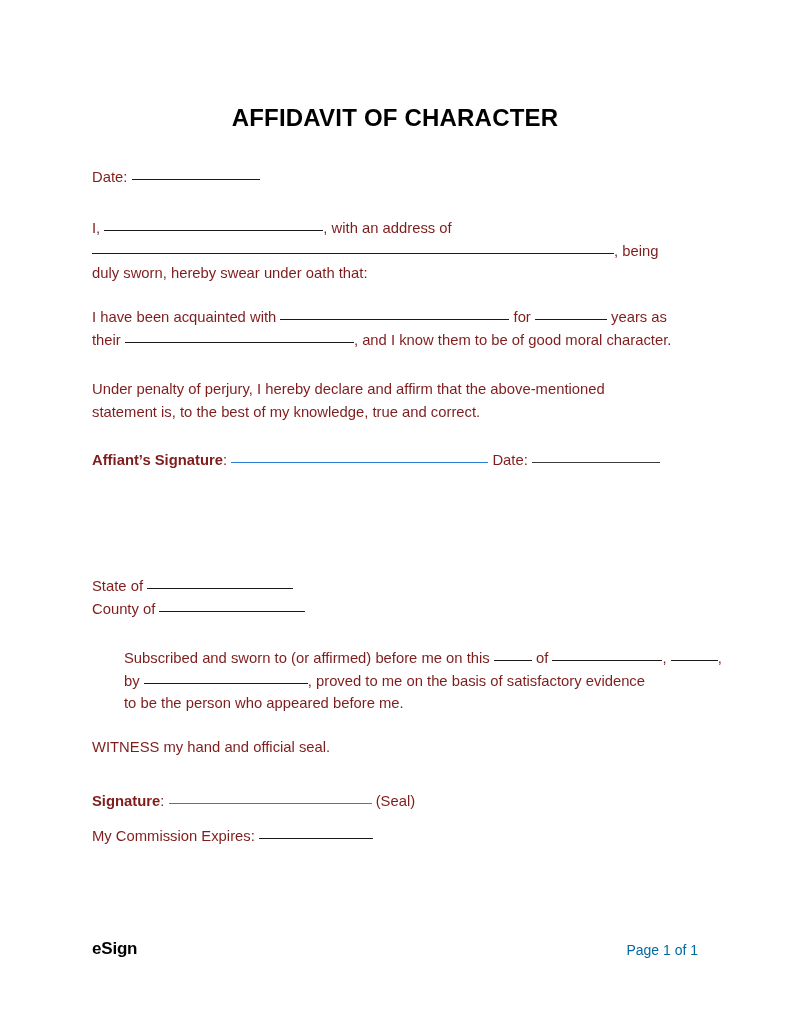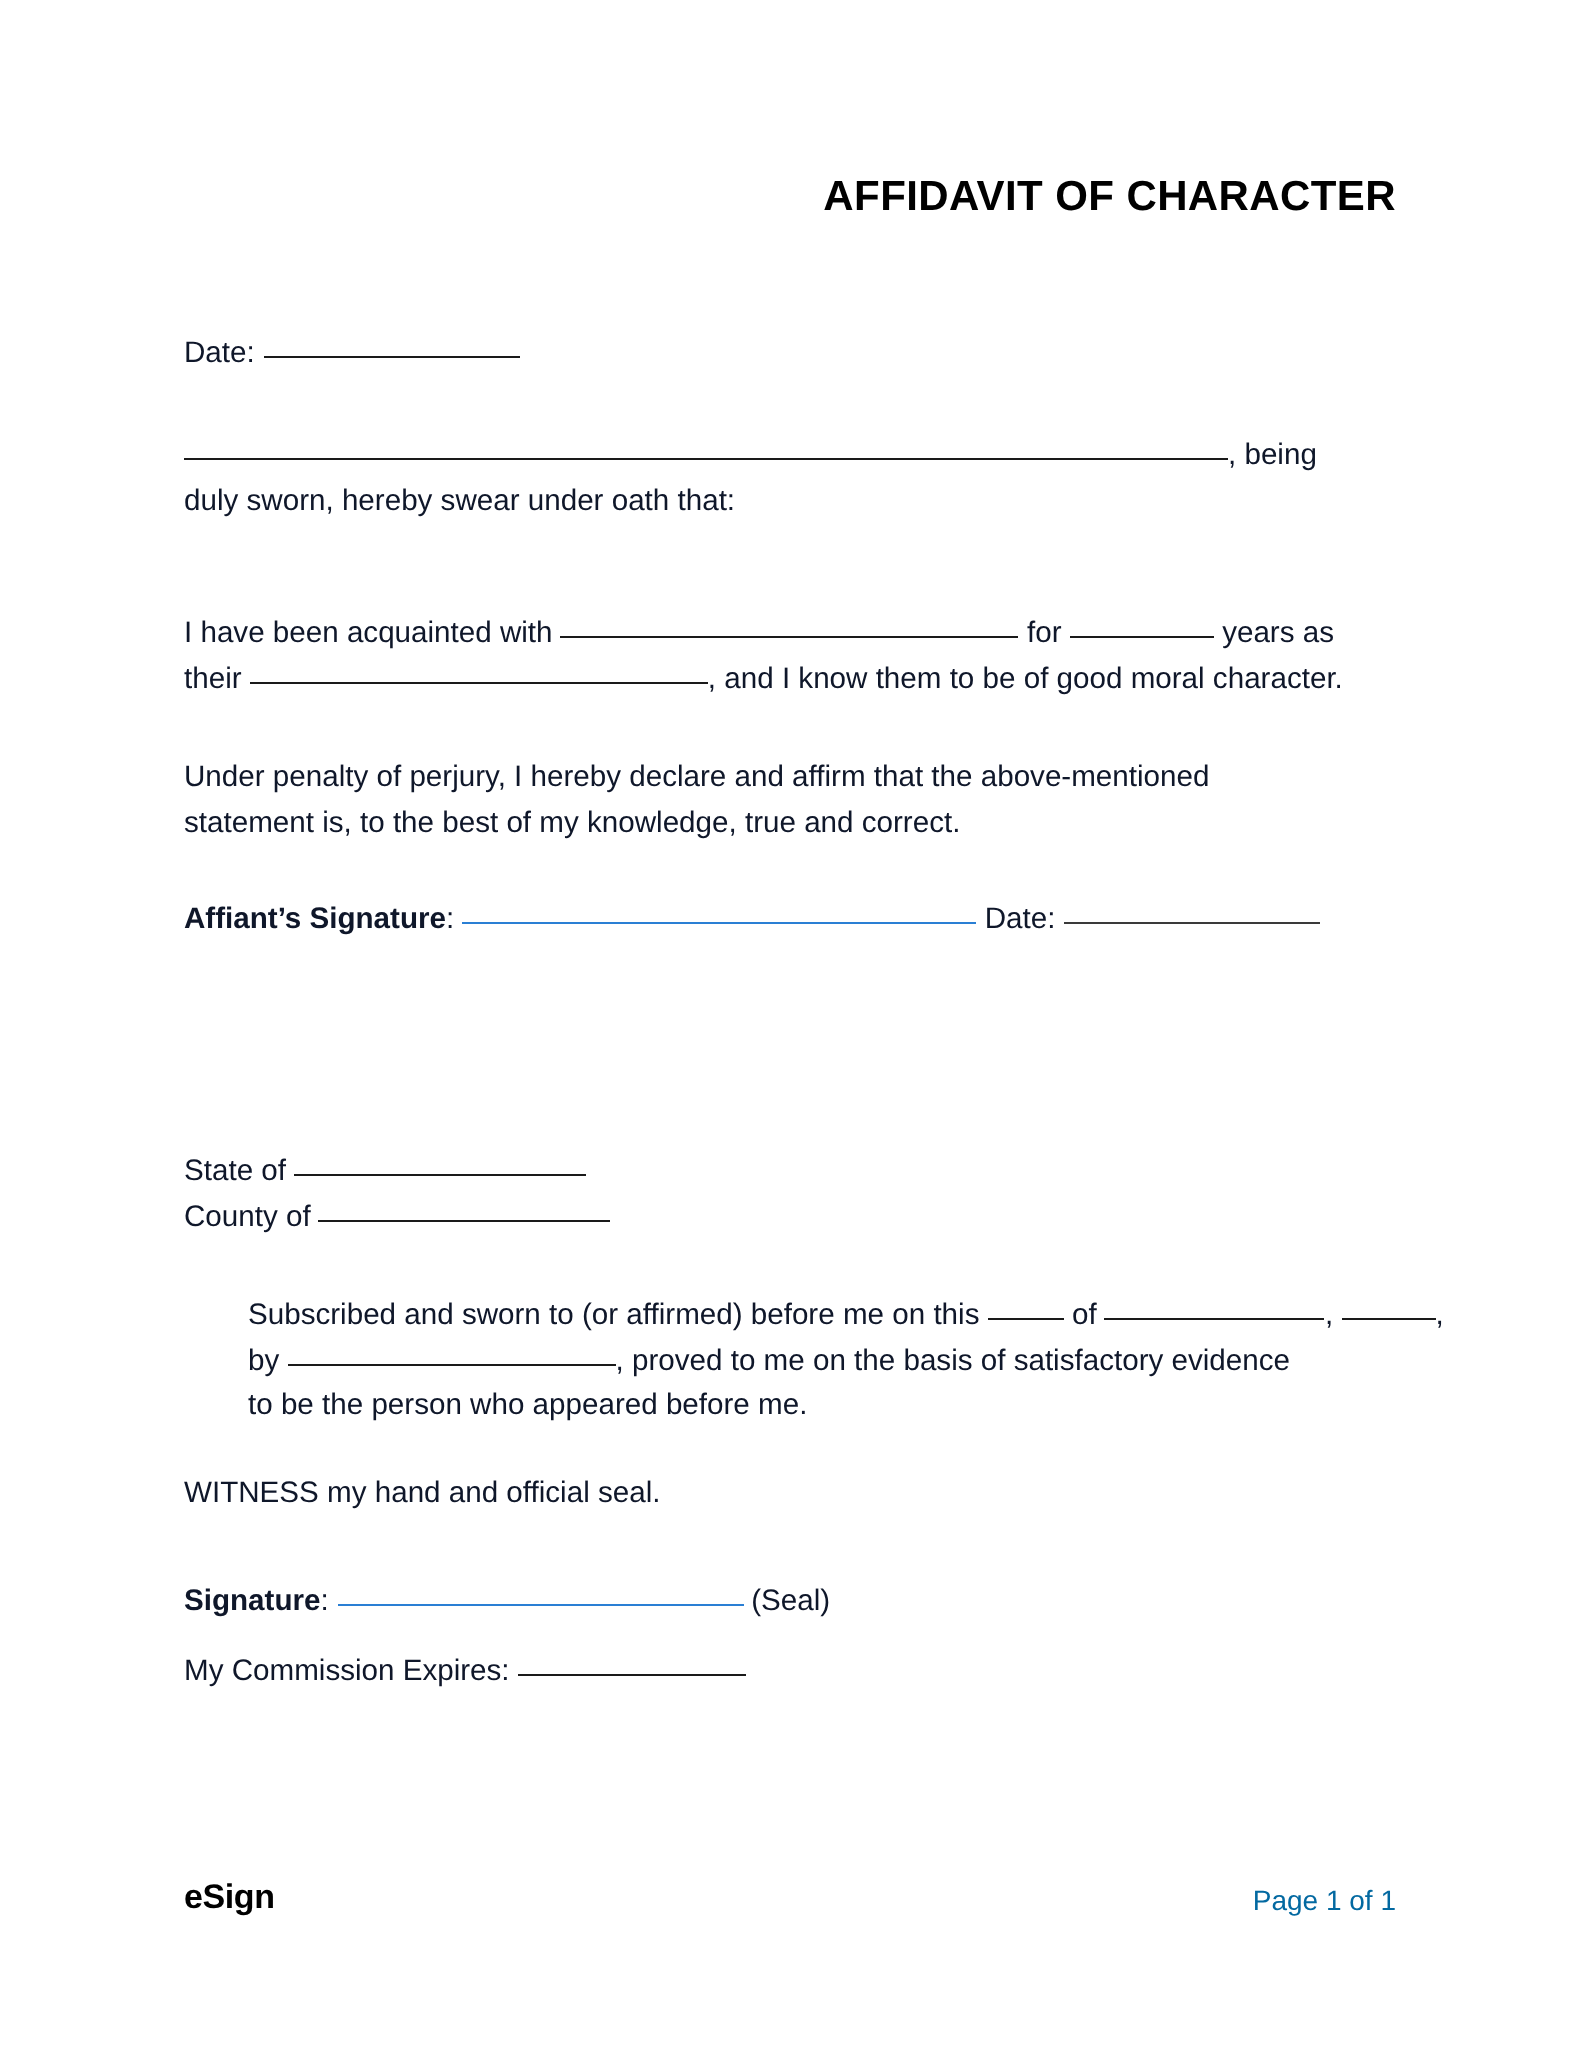--- a/index.html
+++ b/index.html
@@ -23,37 +23,37 @@
     position: absolute;
     left: 92px;
     top: 0;
     width: 606px;
   }
 
   
   .doc-title {
     position: absolute;
     left: 0;
-    top: 87px;
+    top: 104px;
     width: 606px;
-    text-align: right;
-    font-size: 21px;
+    text-align: center;
+    font-size: 24px;
     font-weight: bold;
     letter-spacing: 0.2px;
     line-height: 1.15;
     white-space: nowrap;
   }
 
   
   .para {
     position: absolute;
     left: 0;
     font-size: 14.8px;
     line-height: 22.5px;
-    color: #0f172a;
+    color: #7f1d1d;
     width: 606px;
   }
 
   
   .rule {
     display: inline-block;
     border-bottom: 1.4px solid #1a1a1a;
     vertical-align: baseline;
     position: relative;
     top: -2px;
@@ -123,20 +123,24 @@
 
     <div class="doc-title">AFFIDAVIT OF CHARACTER</div>
 
     <div class="para" style="top:166px;">
       <span>Date:</span>
       <span class="rule w-date"></span>
     </div>
 
     <div class="para" style="top:217px;">
       <div>
+        <span>I,</span>
+        <span class="rule w-name"></span><span>, with an address of</span>
+      </div>
+      <div>
         <span class="rule w-address"></span><span>, being</span>
       </div>
       <div>duly sworn, hereby swear under oath that:</div>
     </div>
 
     <div class="para" style="top:306px;">
       <div>
         <span>I have been acquainted with</span>
         <span class="rule w-acq"></span>
         <span>for</span>

